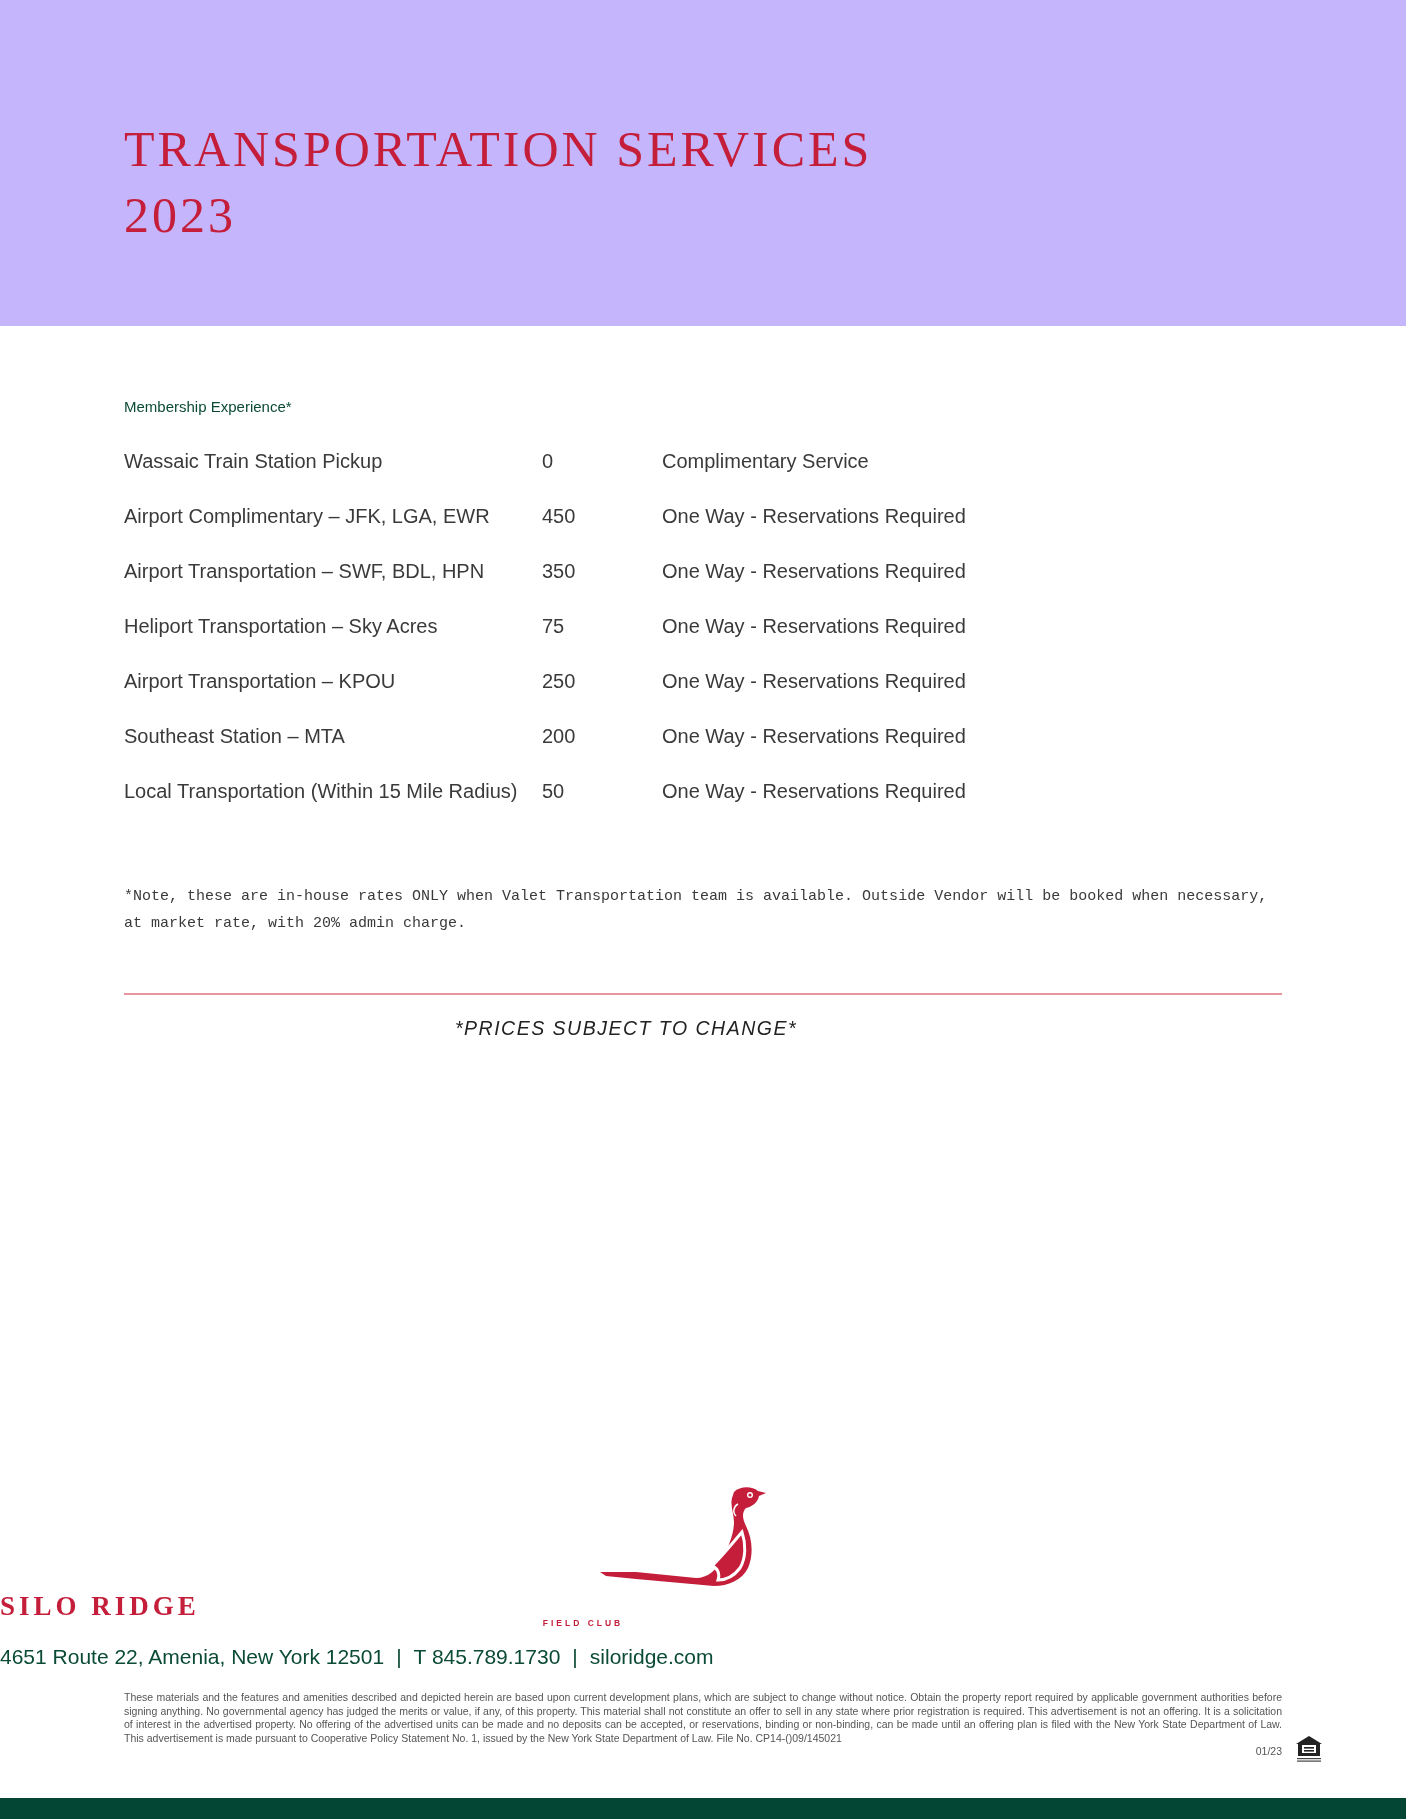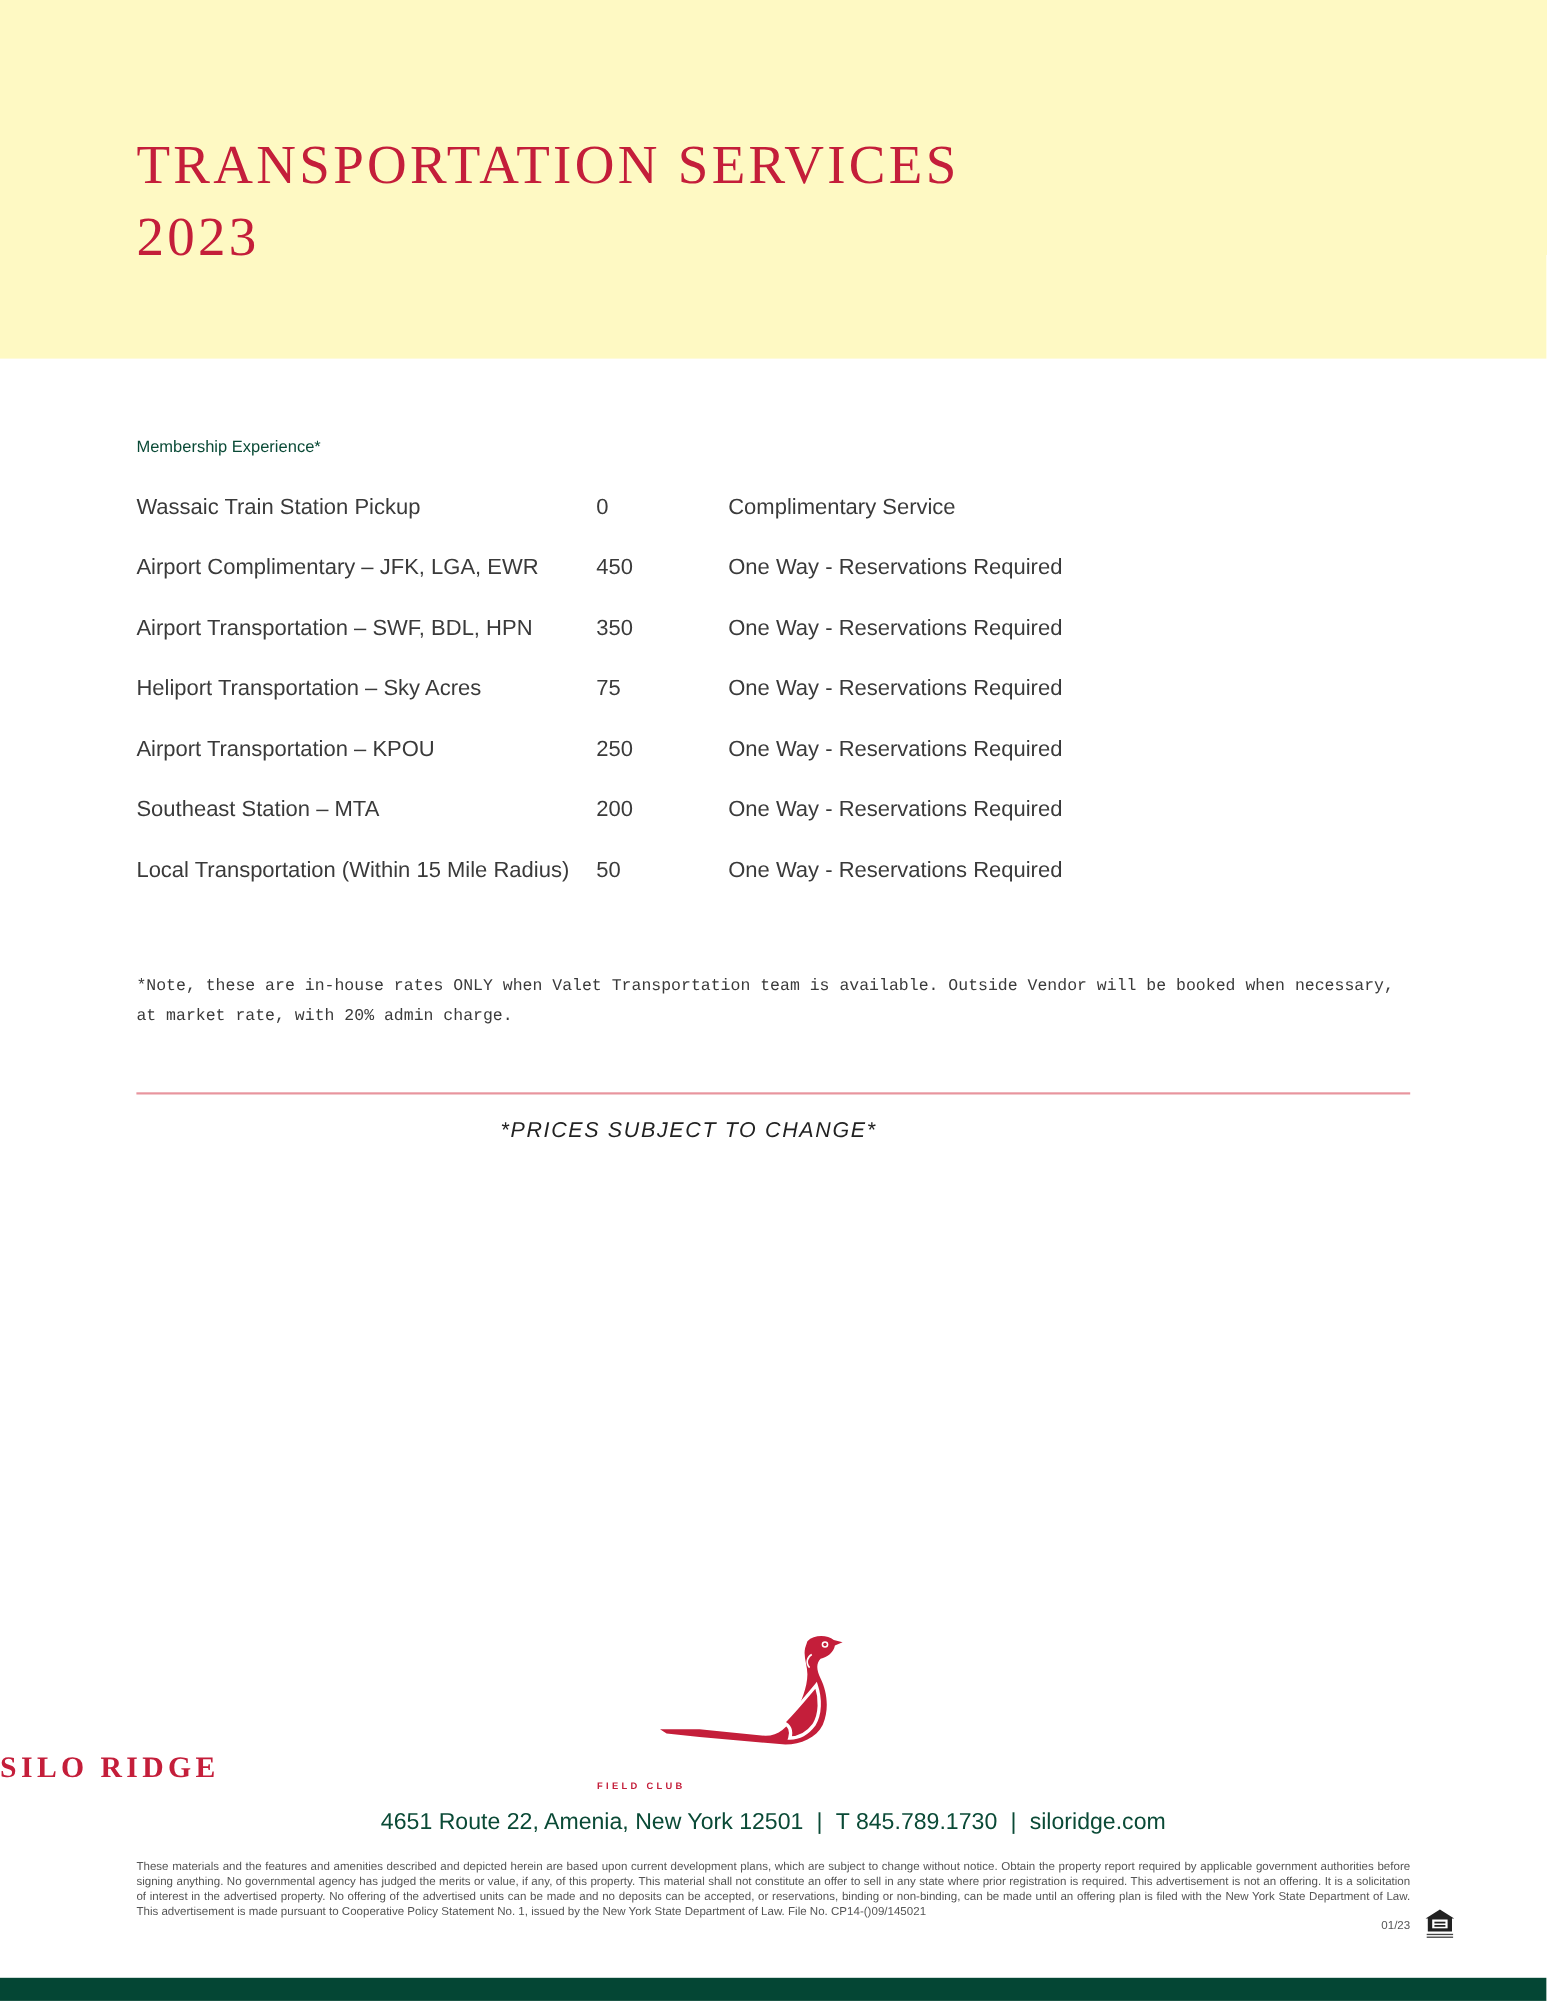--- a/index.html
+++ b/index.html
@@ -1,19 +1,19 @@
 <!DOCTYPE html>
 <html><head>
 <meta charset="utf-8">
 <style>
   * { margin: 0; padding: 0; box-sizing: border-box; }
   html, body { width: 1406px; height: 1819px; background: #ffffff; overflow: hidden; }
   body { position: relative; font-family: "Liberation Sans", sans-serif; color: #333333; }
 
-  .header-band { position: absolute; left: 0; top: 0; width: 1406px; height: 326px; background: #fef9c3; }
+  .header-band { position: absolute; left: 0; top: 0; width: 1406px; height: 326px; background: #c4b5fd; }
   .title { position: absolute; left: 124px; font-family: "Liberation Serif", serif; color: #c41e3a; font-size: 50px; letter-spacing: 3px; line-height: 1; font-weight: normal; }
   .title.l1 { top: 124px; }
   .title.l2 { top: 190px; }
 
   .section-heading { position: absolute; left: 124px; top: 398px; font-size: 15px; color: #0a4a36; }
 
   .rates { position: absolute; left: 124px; top: 450px; width: 1000px; }
   .rate-row { position: relative; height: 55px; font-size: 20px; color: #3a3a3a; }
   .rate-row span { position: absolute; top: 0; white-space: nowrap; }
   .c-service { left: 0; }
@@ -23,21 +23,21 @@
   .footnote { position: absolute; left: 124px; top: 883px; width: 1160px; font-size: 15px; line-height: 27px; color: #3a3a3a; font-family: Liberation Mono, monospace; }
 
   .divider { position: absolute; left: 124px; top: 993px; width: 1158px; height: 2px; background: #e8959e; }
 
   .prices-change { position: absolute; left: 0; width: 1252px; top: 1017px; text-align: center; font-size: 19.5px; font-style: italic; letter-spacing: 1.5px; color: #222; }
 
   .logo { position: absolute; left: 596px; top: 1482px; width: 220px; height: 110px; }
   .logo-name { position: absolute; left: 0; width: 1406px; top: 1591px; text-align: left; font-family: "Liberation Serif", serif; font-weight: bold; color: #c41e3a; font-size: 27px; letter-spacing: 4px; }
   .logo-sub { position: absolute; left: 0; width: 1166px; top: 1618px; text-align: center; font-weight: bold; color: #c41e3a; font-size: 8.5px; letter-spacing: 3px; }
 
-  .contact { position: absolute; left: 0; width: 1406px; top: 1645px; text-align: center; font-size: 21px; color: #0a4a36; }
+  .contact { position: absolute; left: 0; width: 1406px; top: 1645px; font-size: 21px; color: #0a4a36; }
   .contact .sep { margin: 0 12px; }
 
   .disclaimer { position: absolute; left: 124px; top: 1691px; width: 1158px; font-size: 10.5px; line-height: 13.5px; color: #555; text-align: justify; }
   .disclaimer-date { position: absolute; left: 1200px; top: 1745px; width: 82px; text-align: right; font-size: 10.5px; color: #555; }
   .eho { position: absolute; left: 1294px; top: 1734px; width: 30px; height: 30px; }
 
   .footer-band { position: absolute; left: 0; top: 1798px; width: 1406px; height: 21px; background: #044634; }
 </style>
 </head>
 <body>

